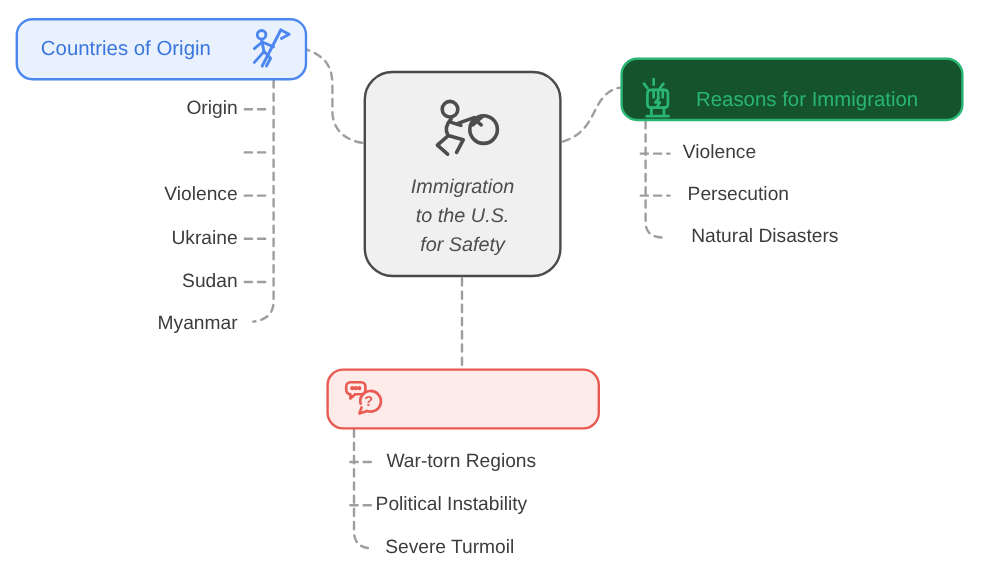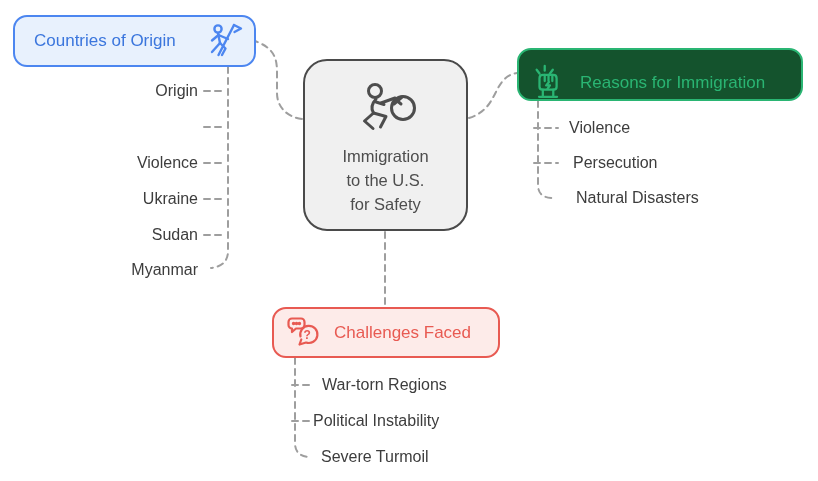--- a/index.html
+++ b/index.html
@@ -31,20 +31,21 @@
   .box-red{
     left:272px;top:307px;width:228px;height:51px;
     border-color:#e85a52;background:#fdebe9;color:#e85a52;
     padding:0 10px 0 10px;gap:10px;
   }
   .center-box{
     position:absolute;left:303px;top:59px;width:165px;height:172px;
     border:2px solid #4a4a4a;border-radius:24px;background:#f0f0f0;
     box-sizing:border-box;display:flex;flex-direction:column;align-items:center;
     padding-top:21px;
+    font-style:italic;
   }
   .center-label{color:#4d4d4d;font-size:16.5px;line-height:24px;text-align:center;margin-top:2px;}
   .center-label span{display:block;}
 
   .leaf{
     position:absolute;color:#3d3d3d;font-size:16px;line-height:22px;white-space:nowrap;
   }
   .leaf.right-align{text-align:right;}
   .icon{display:inline-flex;flex:none;}
 </style>
@@ -141,19 +142,18 @@
     <span class="icon">
       <svg width="40" height="40" viewBox="0 0 40 40" fill="none" stroke="#e85a52" stroke-width="2.2" stroke-linecap="round" stroke-linejoin="round">
         <path d="M8 5.5 H17 A3.5 3.5 0 0 1 20.5 9 V12 A3.5 3.5 0 0 1 17 15.5 H12 L8 19 V15.5 A3.5 3.5 0 0 1 4.5 12 V9 A3.5 3.5 0 0 1 8 5.5 Z"></path>
         <circle cx="9.6" cy="10.5" r="0.7" fill="#e85a52"></circle>
         <circle cx="12.5" cy="10.5" r="0.7" fill="#e85a52"></circle>
         <circle cx="15.4" cy="10.5" r="0.7" fill="#e85a52"></circle>
         <path d="M16.5 23.5 A8.6 8.6 0 1 1 22 29.5 L15.5 31.5 L17.3 26.5"></path>
         <text x="23.2" y="25.5" font-size="12" font-weight="bold" fill="#e85a52" stroke="none" text-anchor="middle" font-family="Liberation Sans, sans-serif">?</text>
       </svg>
     </span>
-    <span>Challenges Faced</span>
   </div>
   <div class="leaf" style="left:313px;top:410px">Political Instability</div>
   <div class="leaf" style="left:322px;top:374px">War-torn Regions</div>
   <div class="leaf" style="left:321px;top:446px">Severe Turmoil</div>
 
 </div>
 
 </body></html>

